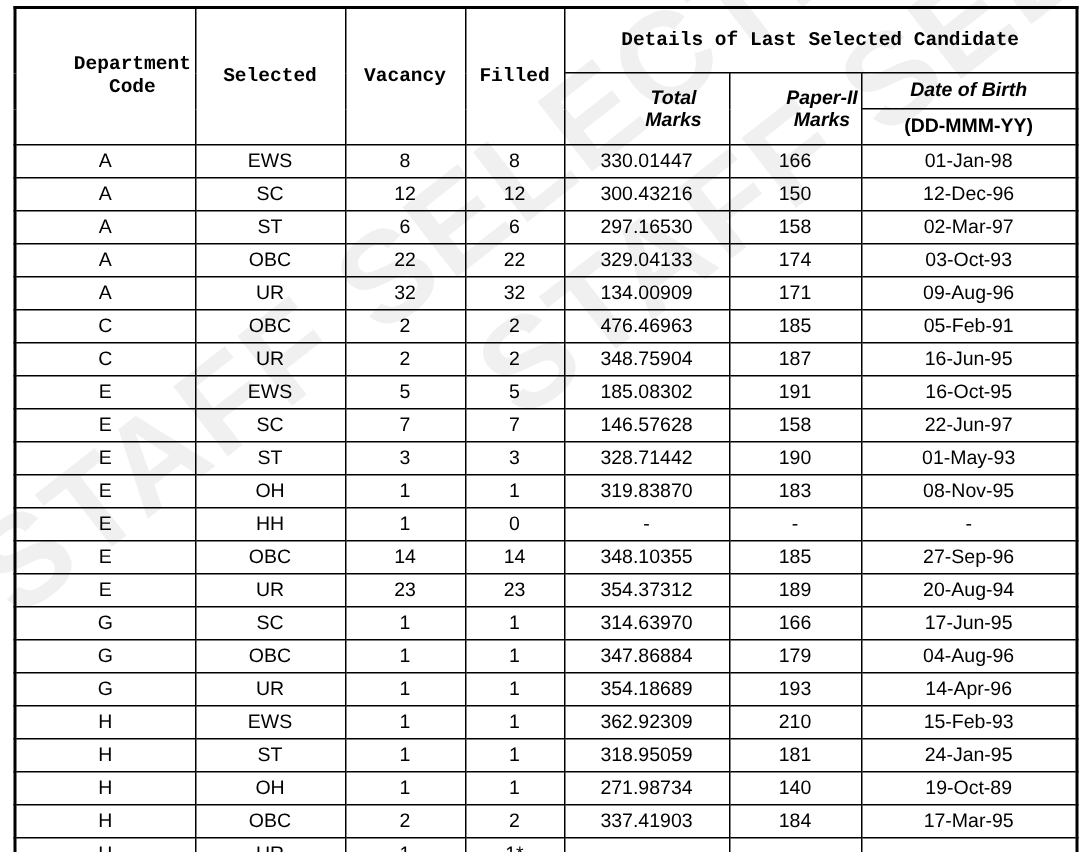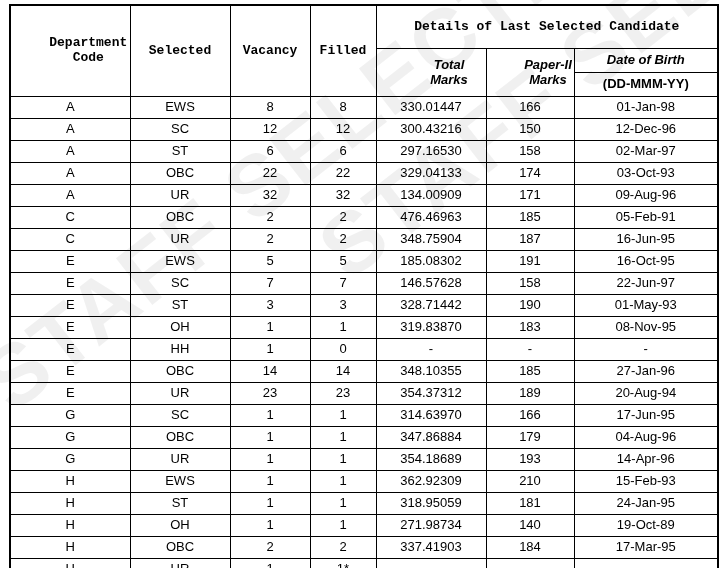--- a/index.html
+++ b/index.html
@@ -257,21 +257,21 @@
           <td>-</td>
           <td>-</td>
         </tr>
         <tr>
           <td>E</td>
           <td>OBC</td>
           <td>14</td>
           <td>14</td>
           <td>348.10355</td>
           <td>185</td>
-          <td>27-Jan-96</td>
+          <td>27-Sep-96</td>
         </tr>
         <tr>
           <td>E</td>
           <td>UR</td>
           <td>23</td>
           <td>23</td>
           <td>354.37312</td>
           <td>189</td>
           <td>20-Aug-94</td>
         </tr>

